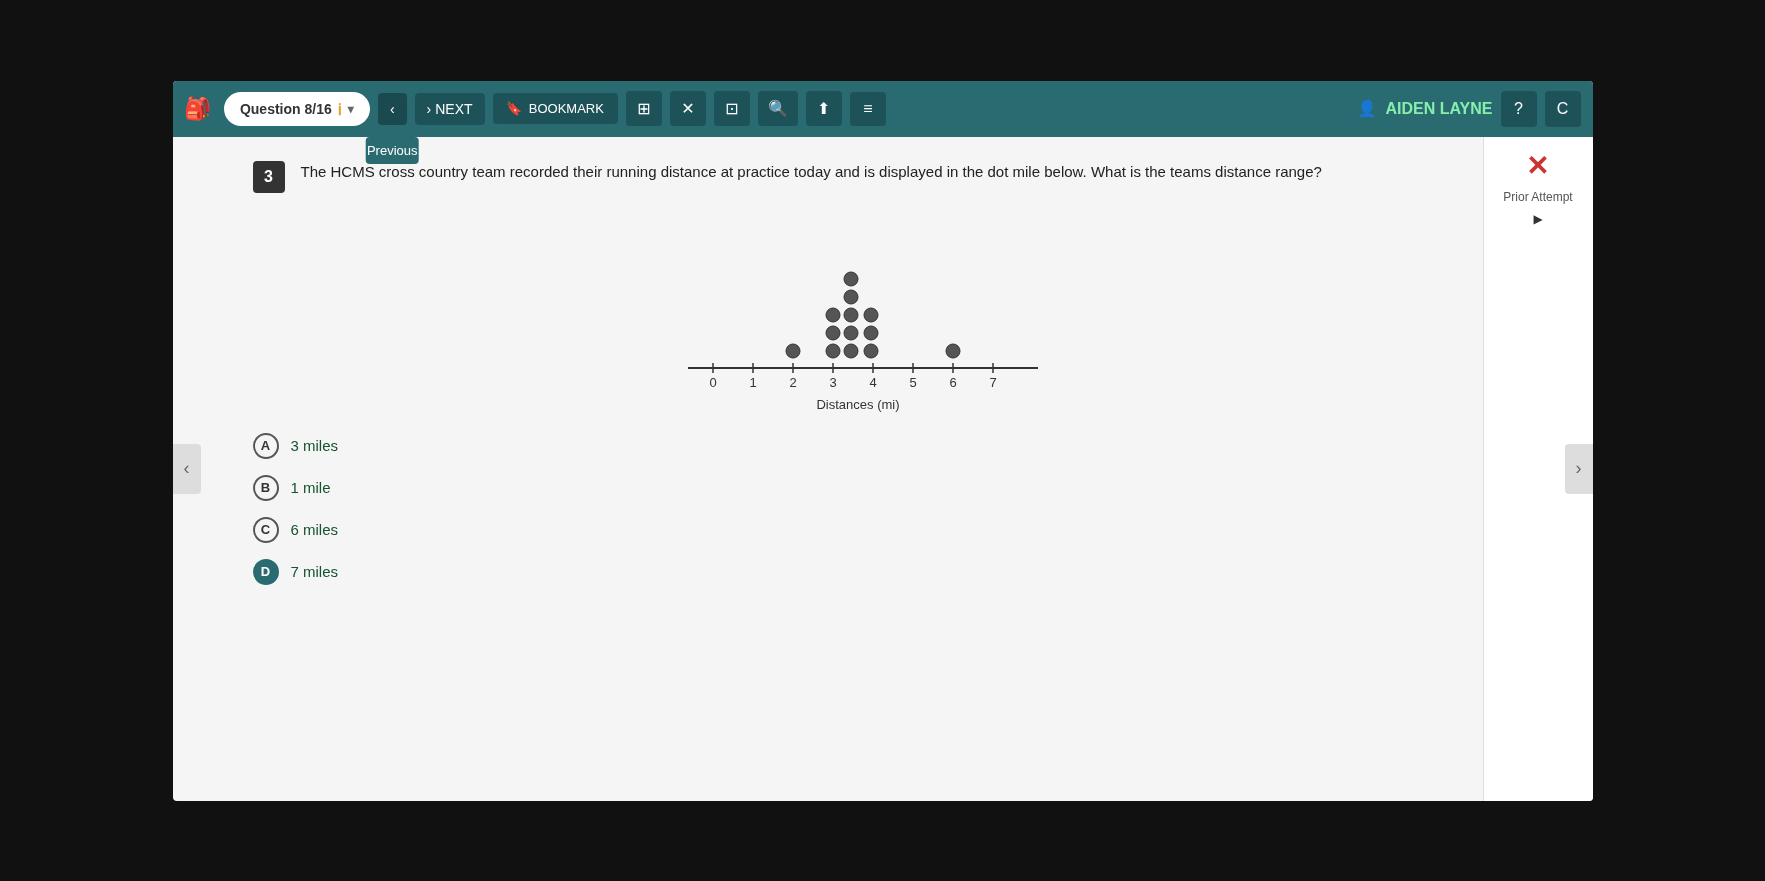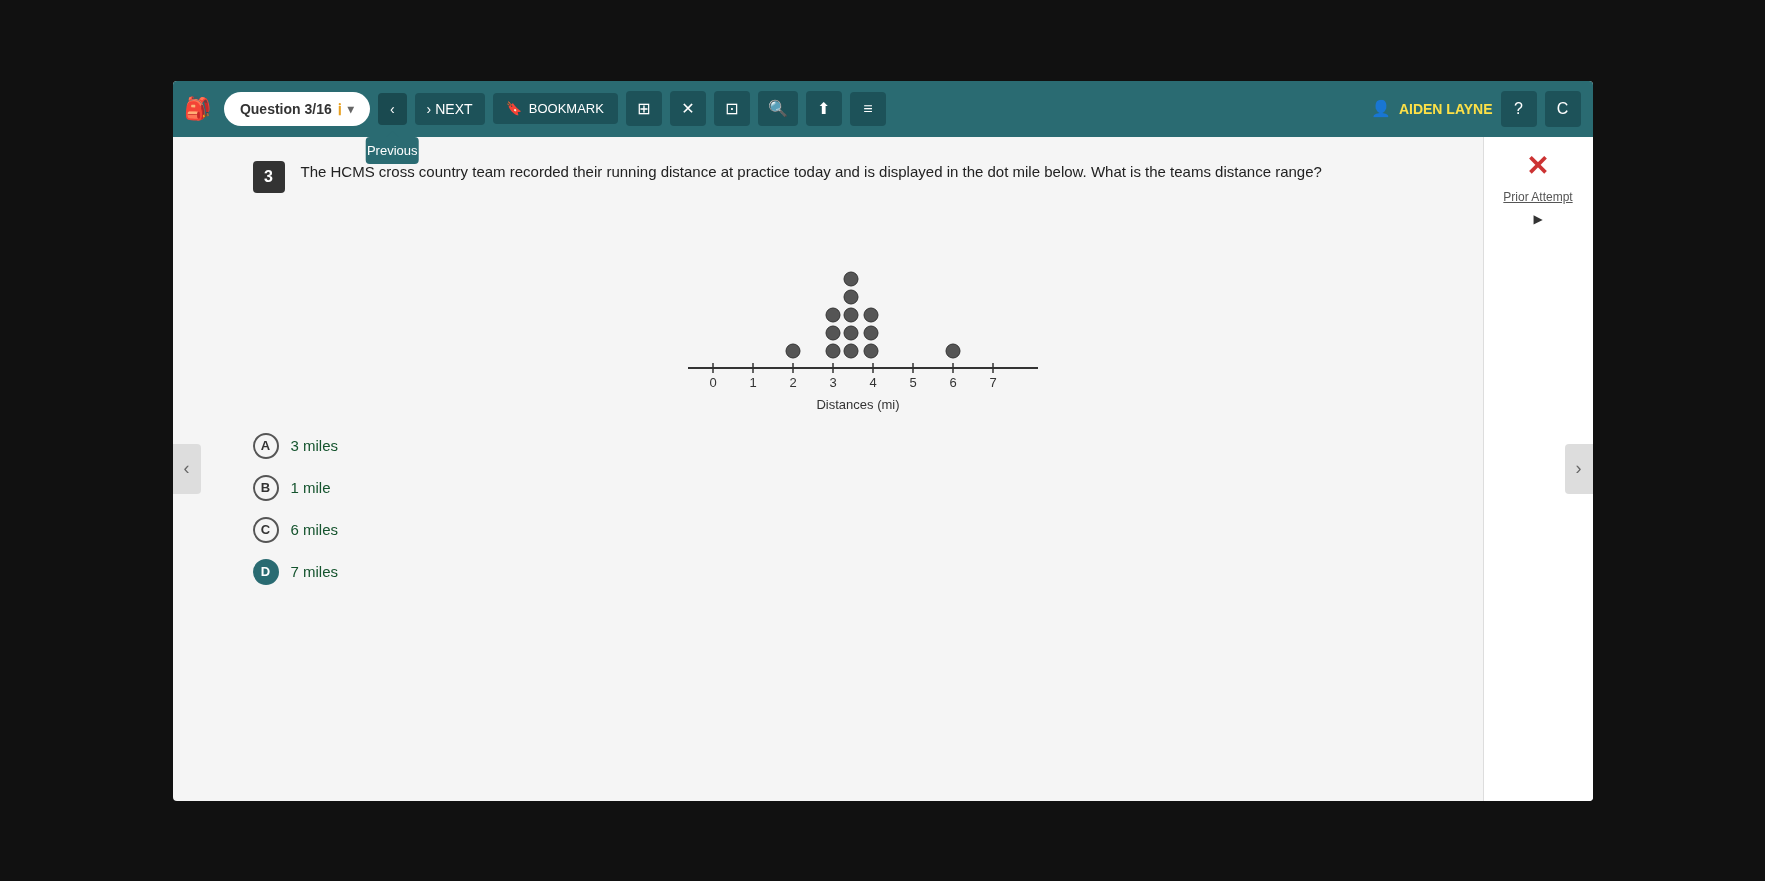--- a/index.html
+++ b/index.html
@@ -124,22 +124,22 @@
       align-items: center;
       justify-content: center;
     }
     .header-right {
       margin-left: auto;
       display: flex;
       align-items: center;
       gap: 8px;
     }
     .user-name {
-      color: #fde047;
-      font-size: 14px;
+      color: #86efac;
+      font-size: 16px;
       font-weight: bold;
     }
     .user-icon-btn {
       background: #1d5259;
       border: none;
       color: white;
       width: 36px;
       height: 36px;
       border-radius: 4px;
       cursor: pointer;
@@ -282,36 +282,35 @@
     }
     .prior-x {
       color: #cc3333;
       font-size: 28px;
       font-weight: bold;
     }
     .prior-label {
       font-size: 12px;
       color: #555;
       text-align: center;
-      text-decoration: underline;
     }
     .prior-arrow {
       font-size: 12px;
       color: #333;
     }
   </style>
 </head>
 <body>
 
 <div class="app-window">
 
   <div class="header">
     <span class="header-bag-icon">🎒</span>
     <div class="question-badge">
-      <span>Question 3/16</span>
+      <span>Question 8/16</span>
       <span class="info-icon">ℹ</span>
       <span class="chevron-icon">▾</span>
     </div>
 
     <button class="nav-btn prev-btn" style="position:relative;">
       <span>‹</span>
       <div class="tooltip">Previous</div>
     </button>
 
     <button class="nav-btn next-btn">

